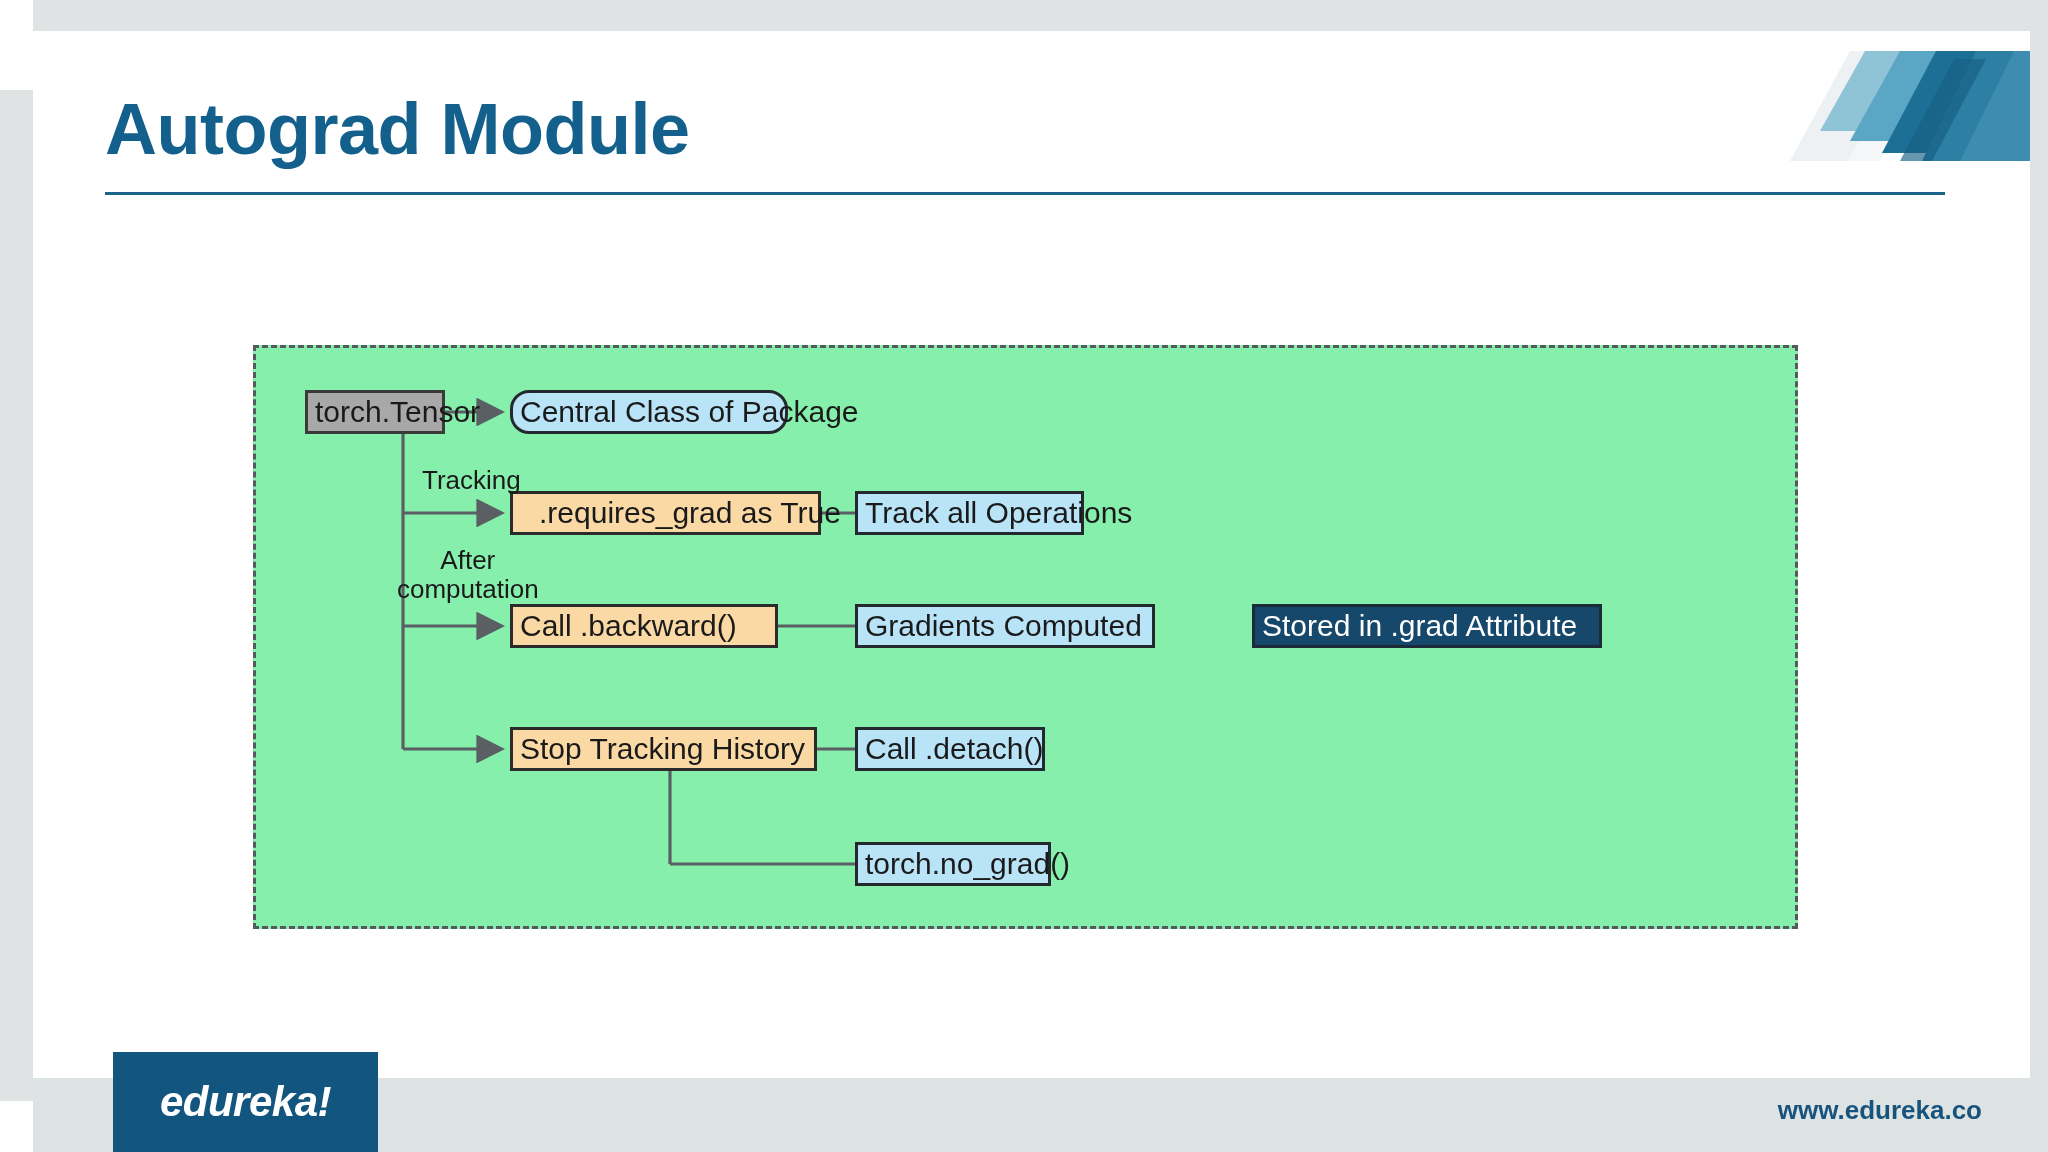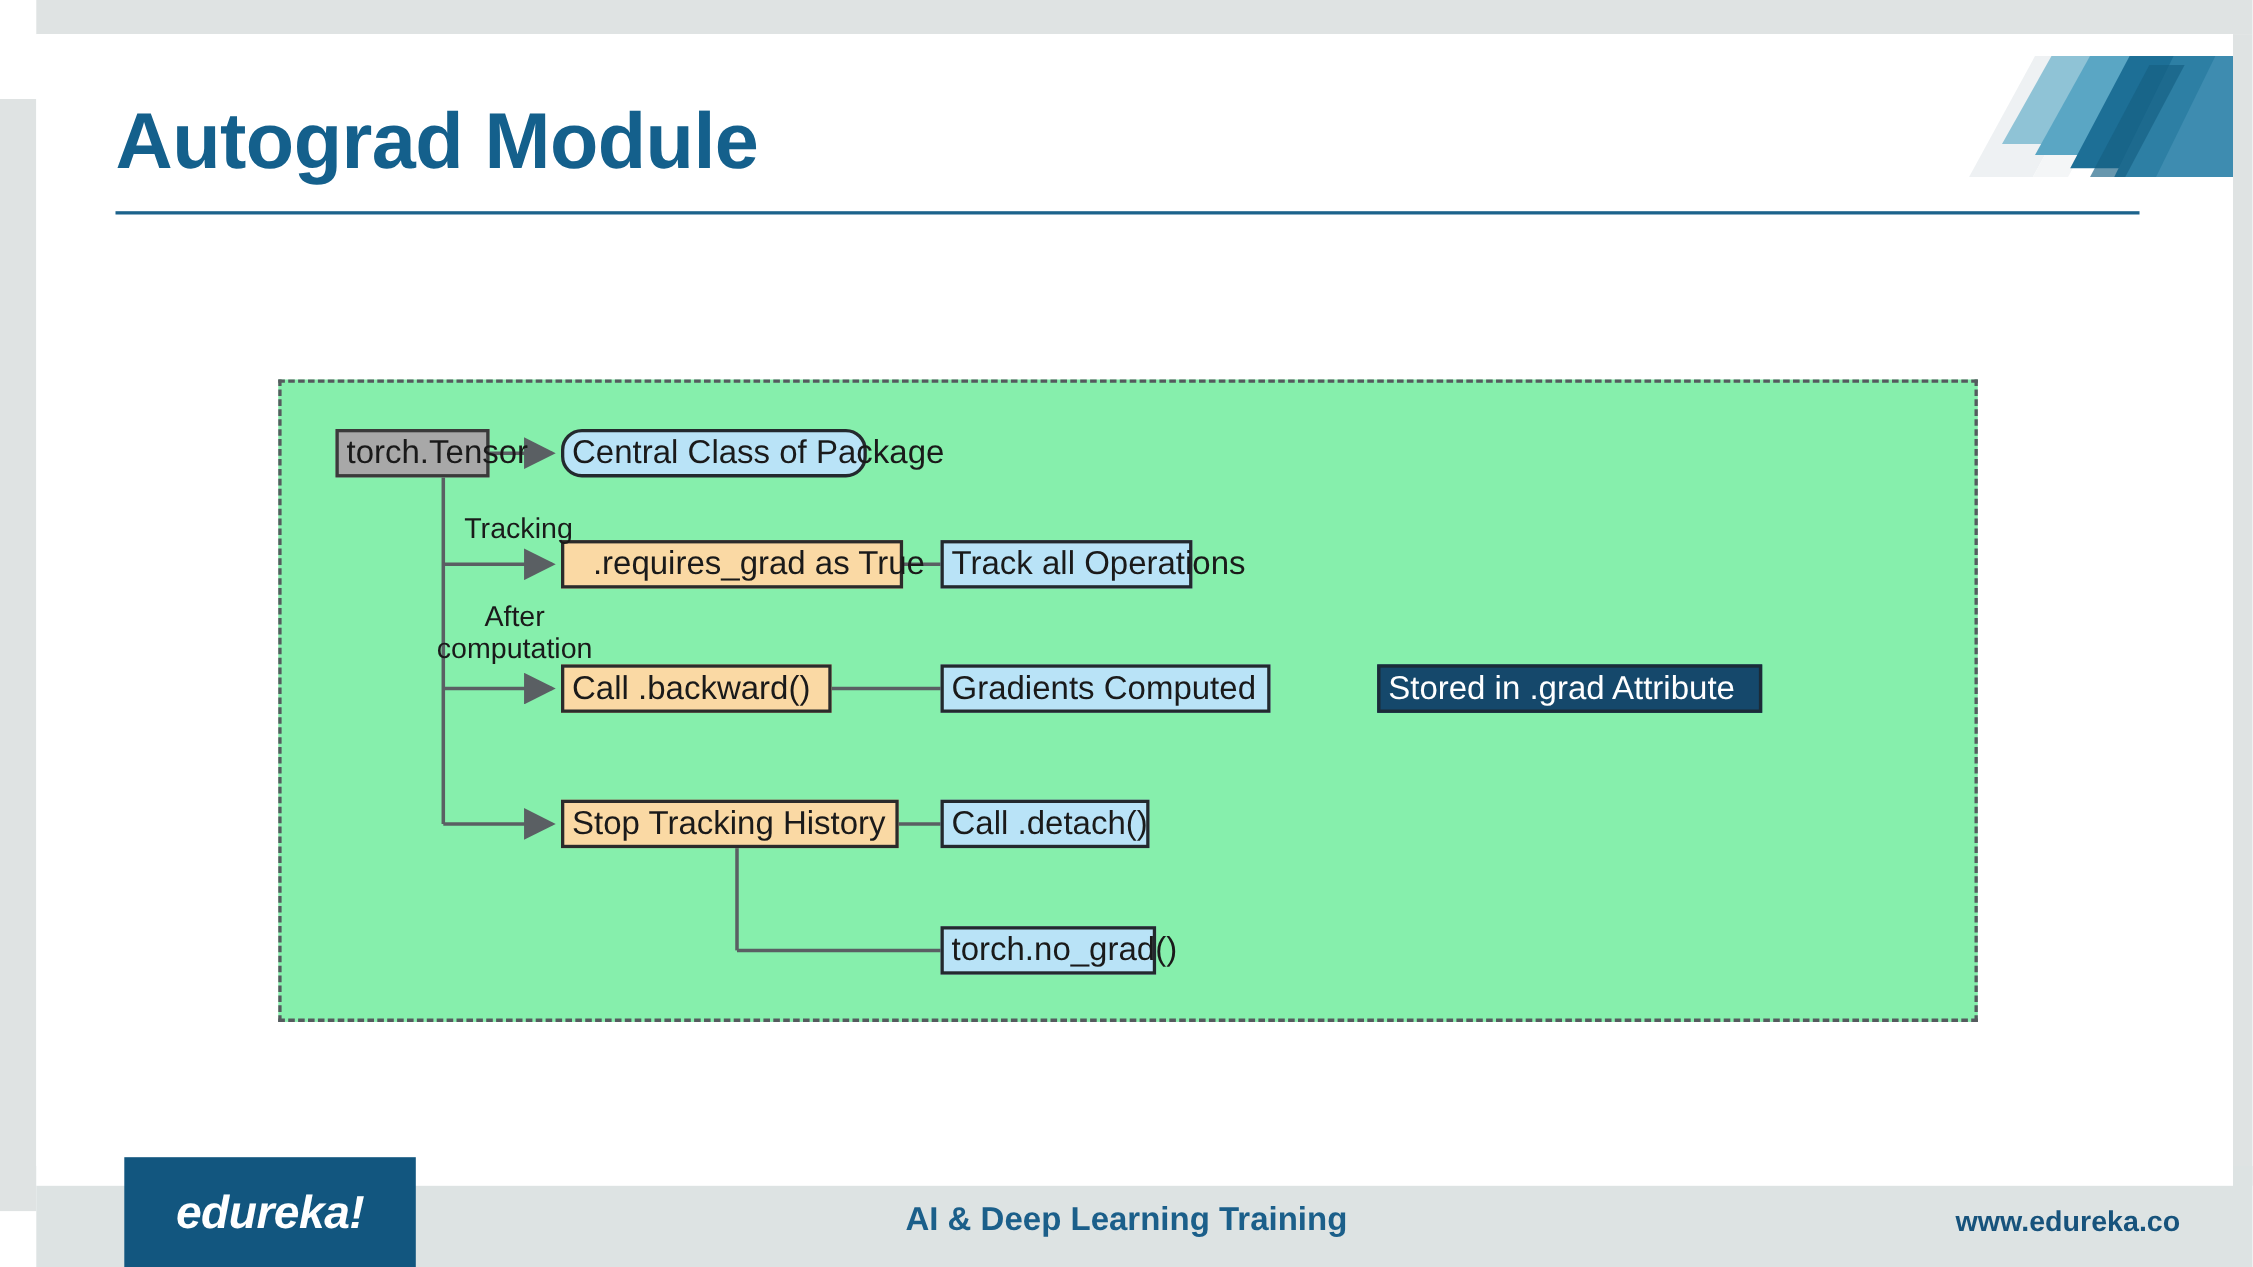--- a/index.html
+++ b/index.html
@@ -227,21 +227,21 @@
       </svg>
 
       <div class="node gray" style="left:49px;  top:42px;  width:140px;">torch.Tensor</div>
 
       <div class="node blue" style="left:254px; top:42px;  width:278px;border-radius:19px;">Central Class of Package</div>
 
       <div class="node orange" style="left:254px; top:143px; width:311px;padding-left:26px;">.requires_grad as True</div>
 
       <div class="node blue" style="left:599px; top:143px; width:229px;">Track all Operations</div>
 
-      <div class="node orange" style="left:254px; top:256px; width:246px;">Call .backward()</div>
+      <div class="node orange" style="left:254px; top:256px; width:268px;">Call .backward()</div>
 
       <div class="node blue" style="left:599px; top:256px; width:300px;">Gradients Computed</div>
 
       <div class="node navy" style="left:996px; top:256px; width:350px;">Stored in .grad Attribute</div>
 
       <div class="node orange" style="left:254px; top:379px; width:307px;">Stop Tracking History</div>
 
       <div class="node blue" style="left:599px; top:379px; width:190px;">Call .detach()</div>
 
       <div class="node blue" style="left:599px; top:494px; width:196px;">torch.no_grad()</div>
@@ -250,16 +250,15 @@
 
       <div class="edge-label" style="left:141px; top:198px;">After
 computation</div>
 
     </div>
   </div>
 
   <div class="footer-logo">
     <span>edureka!</span>
   </div>
-  <div class="footer-center">AI &amp; Deep Learning Training</div>
   <div class="footer-url">www.edureka.co</div>
 
 </div>
 
 </body></html>

